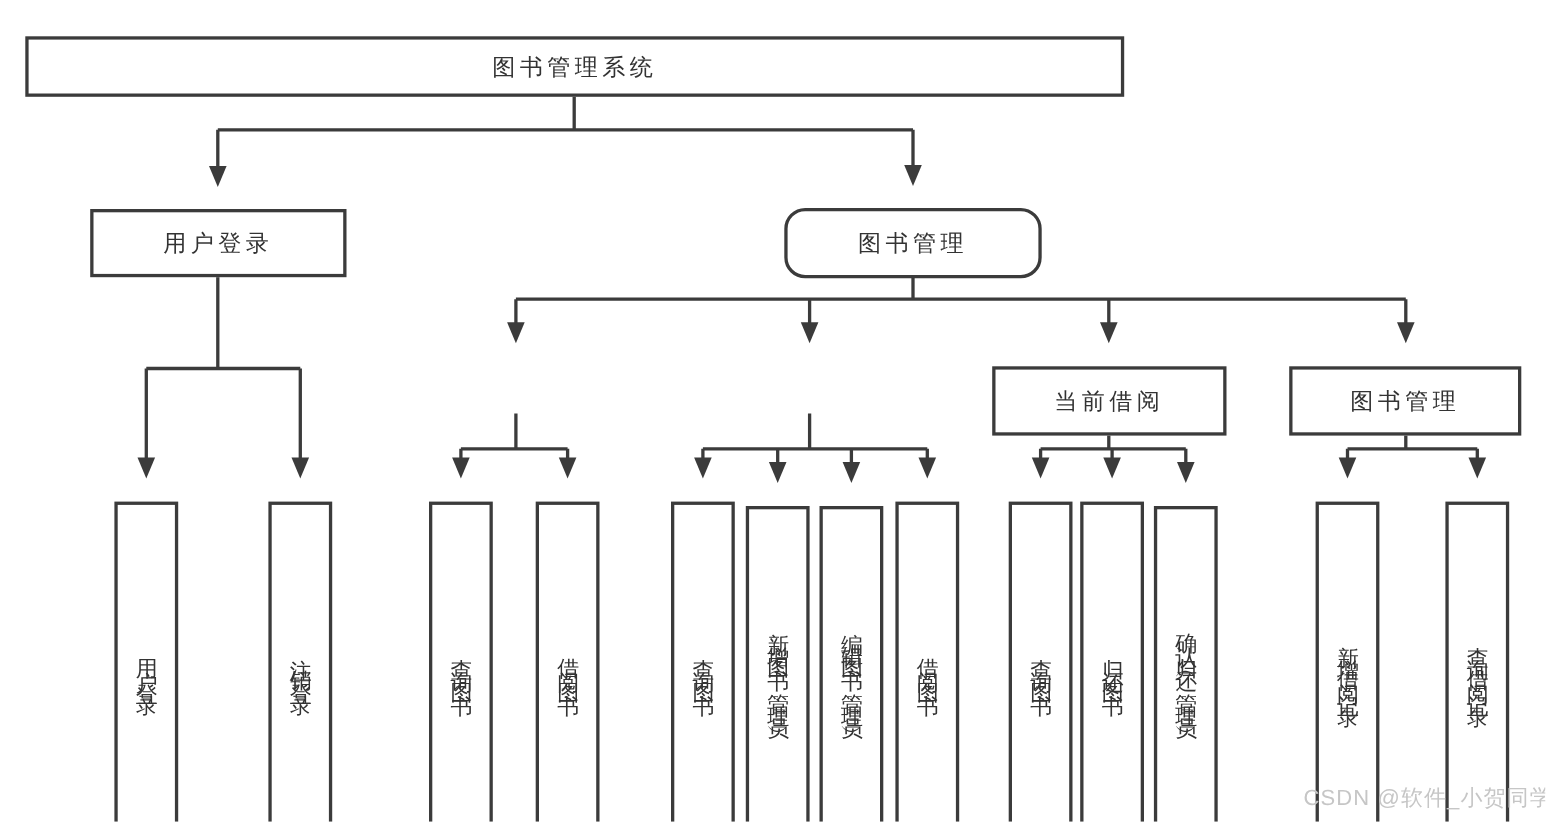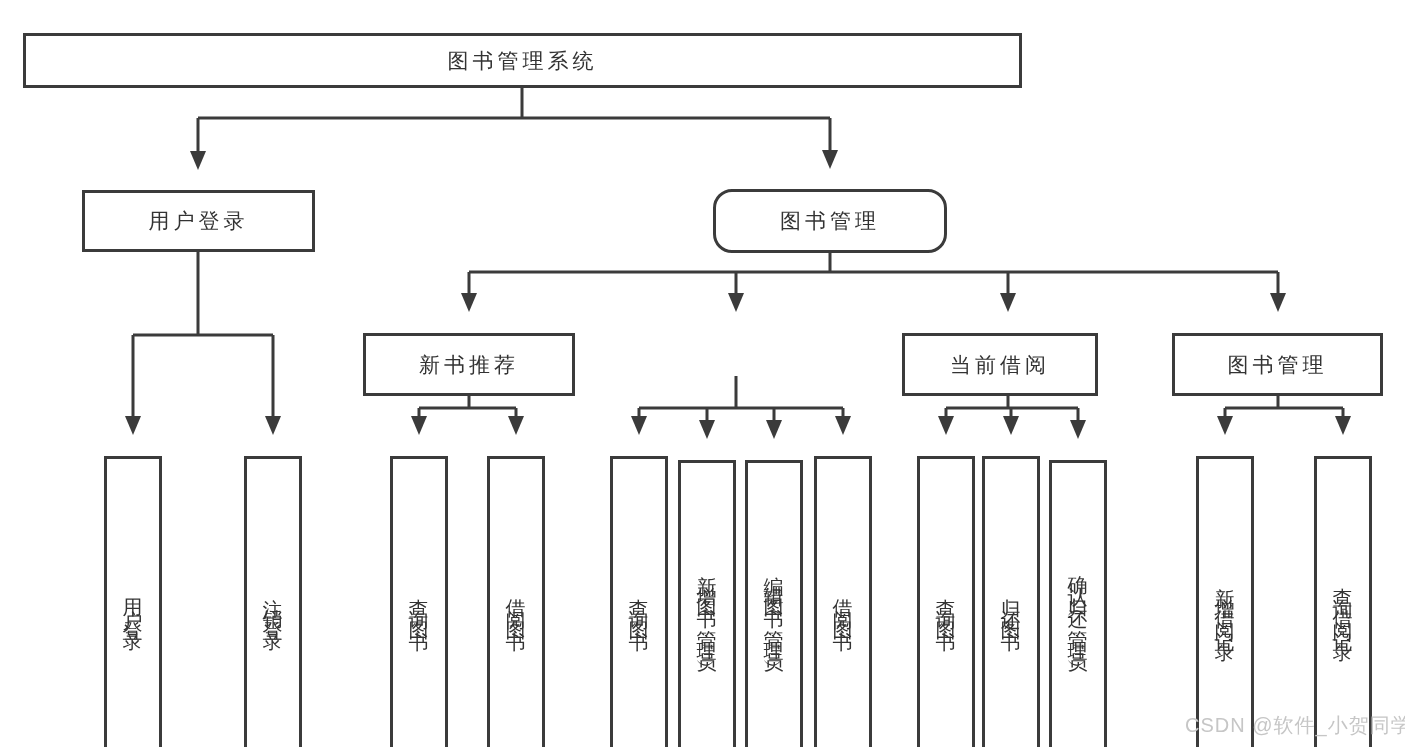--- a/index.html
+++ b/index.html
@@ -118,24 +118,21 @@
     <span class="hlabel">图书管理系统</span>
   </div>
 
   <div class="node" style="left:82px; top:170px; width:233px; height:62px;">
     <span class="hlabel">用户登录</span>
   </div>
   <div class="node" style="left:713px; top:169px; width:234px; height:64px;border-radius:19px;">
     <span class="hlabel">图书管理</span>
   </div>
 
-  <div class="node" style="left:363px; top:313px; width:212px; height:63px;">
-    <span class="hlabel">新书推荐</span>
-  </div>
-  <div class="node" style="left:902px; top:313px; width:196px; height:63px;">
+  <div class="node" style="left:902px; top:313px; width:213px; height:63px;">
     <span class="hlabel">当前借阅</span>
   </div>
   <div class="node" style="left:1172px; top:313px; width:211px; height:63px;">
     <span class="hlabel">图书管理</span>
   </div>
 
   <div class="node leaf" style="left:104px; top:436px; width:58px; height:298px;">
     <span class="vlabel">用户登录</span>
   </div>
   <div class="node leaf" style="left:244px; top:436px; width:58px; height:298px;">

